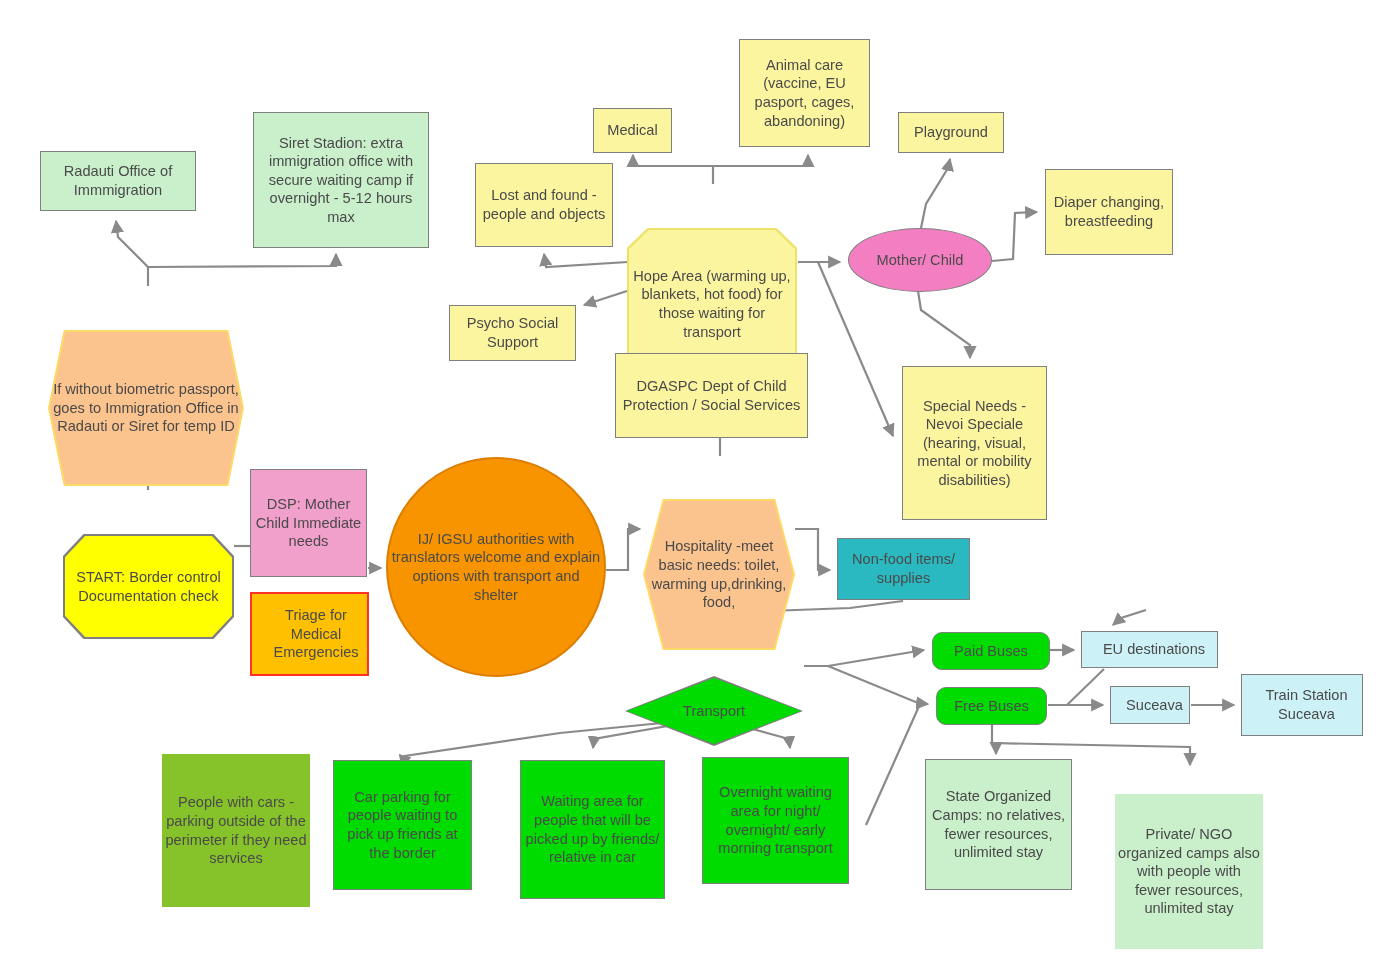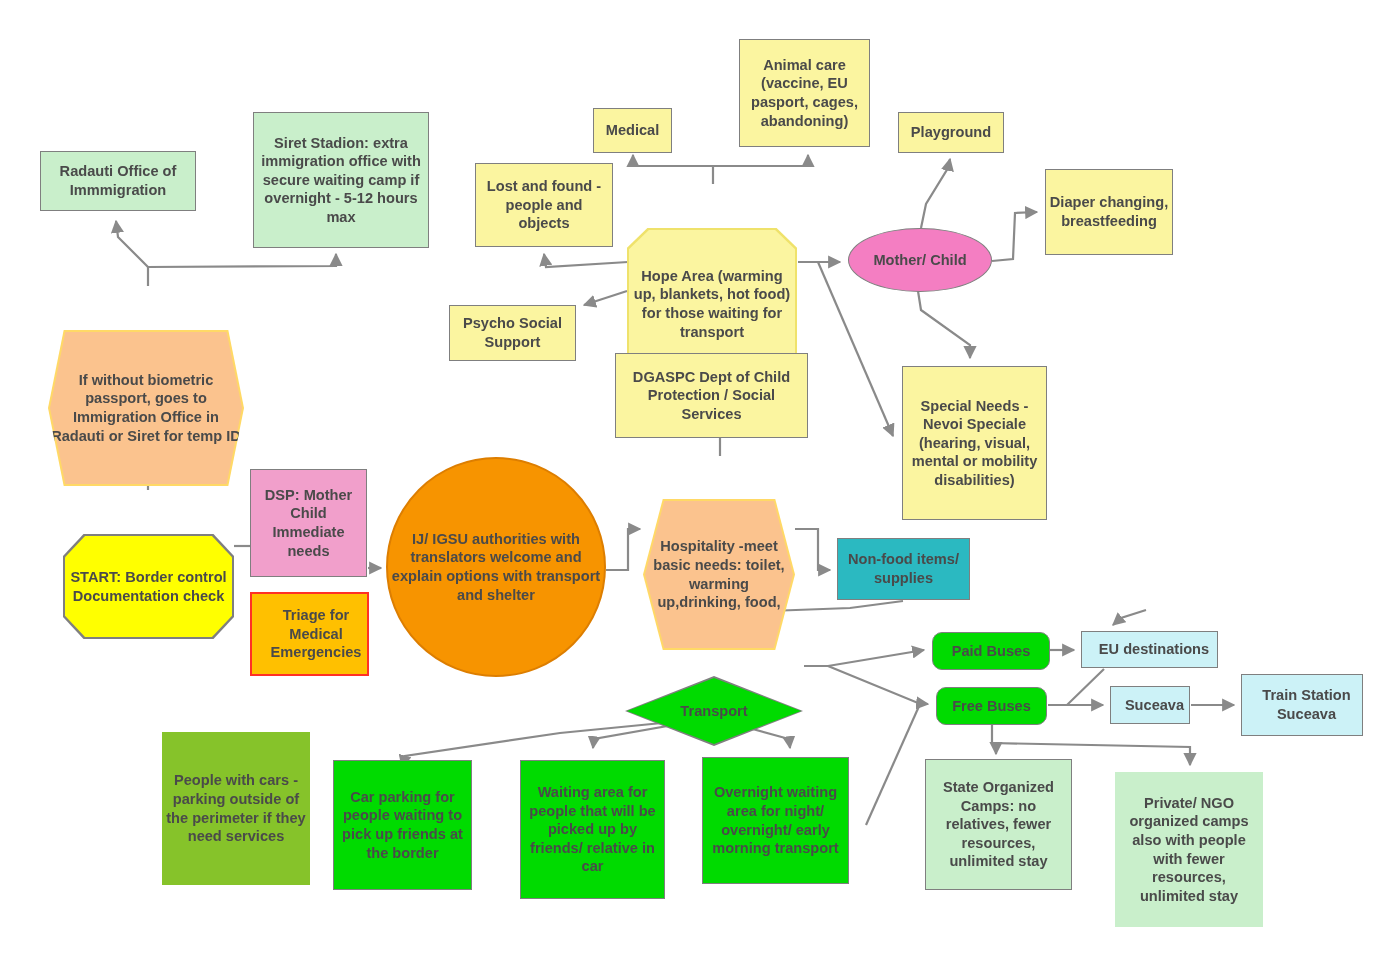--- a/index.html
+++ b/index.html
@@ -3,24 +3,24 @@
 <meta charset="utf-8">
 <style>
   html,body{margin:0;padding:0;background:#fff;}
   .canvas{position:relative;width:1400px;height:965px;background:#fff;overflow:hidden;
           font-family:"Liberation Sans","DejaVu Sans",sans-serif;}
   .edges{position:absolute;left:0;top:0;width:1400px;height:965px;}
   .edges polyline{fill:none;stroke:var(--connector);stroke-width:2.2px;}
   #ah path{fill:var(--connector);}
   .node{position:absolute;display:flex;align-items:center;justify-content:center;
         text-align:center;color:var(--text);font-size:14.6px;line-height:1.27;
-        padding:3px;box-sizing:border-box;font-weight:bold;}
+        padding:3px;box-sizing:border-box;}
   .lbl{position:relative;z-index:1;}
   .rect{border:1.5px solid var(--border-gray);}
-  .bd-none{border:none;}
+  .bd-none{border:none;margin-top:22px;}
   .bd-red{border:2px solid var(--red);}
   .round{border-radius:10px;}
   .ellipse{border-radius:50%;border:1.5px solid var(--border-gray);}
   .circle{border-radius:50%;border:2px solid var(--orange-edge);justify-content:center;}
   
   .poly{clip-path:var(--clip);background:var(--edge);border:none;margin-top:44px;}
   .poly::before{content:"";position:absolute;inset:2px;background:var(--fill);clip-path:var(--clip);}
   .hex8{--clip:polygon(8% 0,92% 0,100% 50%,92% 100%,8% 100%,0 50%);}
   .hex13{--clip:polygon(13% 0,87% 0,100% 50%,87% 100%,13% 100%,0 50%);}
   .oct-start{--clip:polygon(12% 0,88% 0,100% 21%,100% 79%,88% 100%,12% 100%,0 79%,0 21%);}

